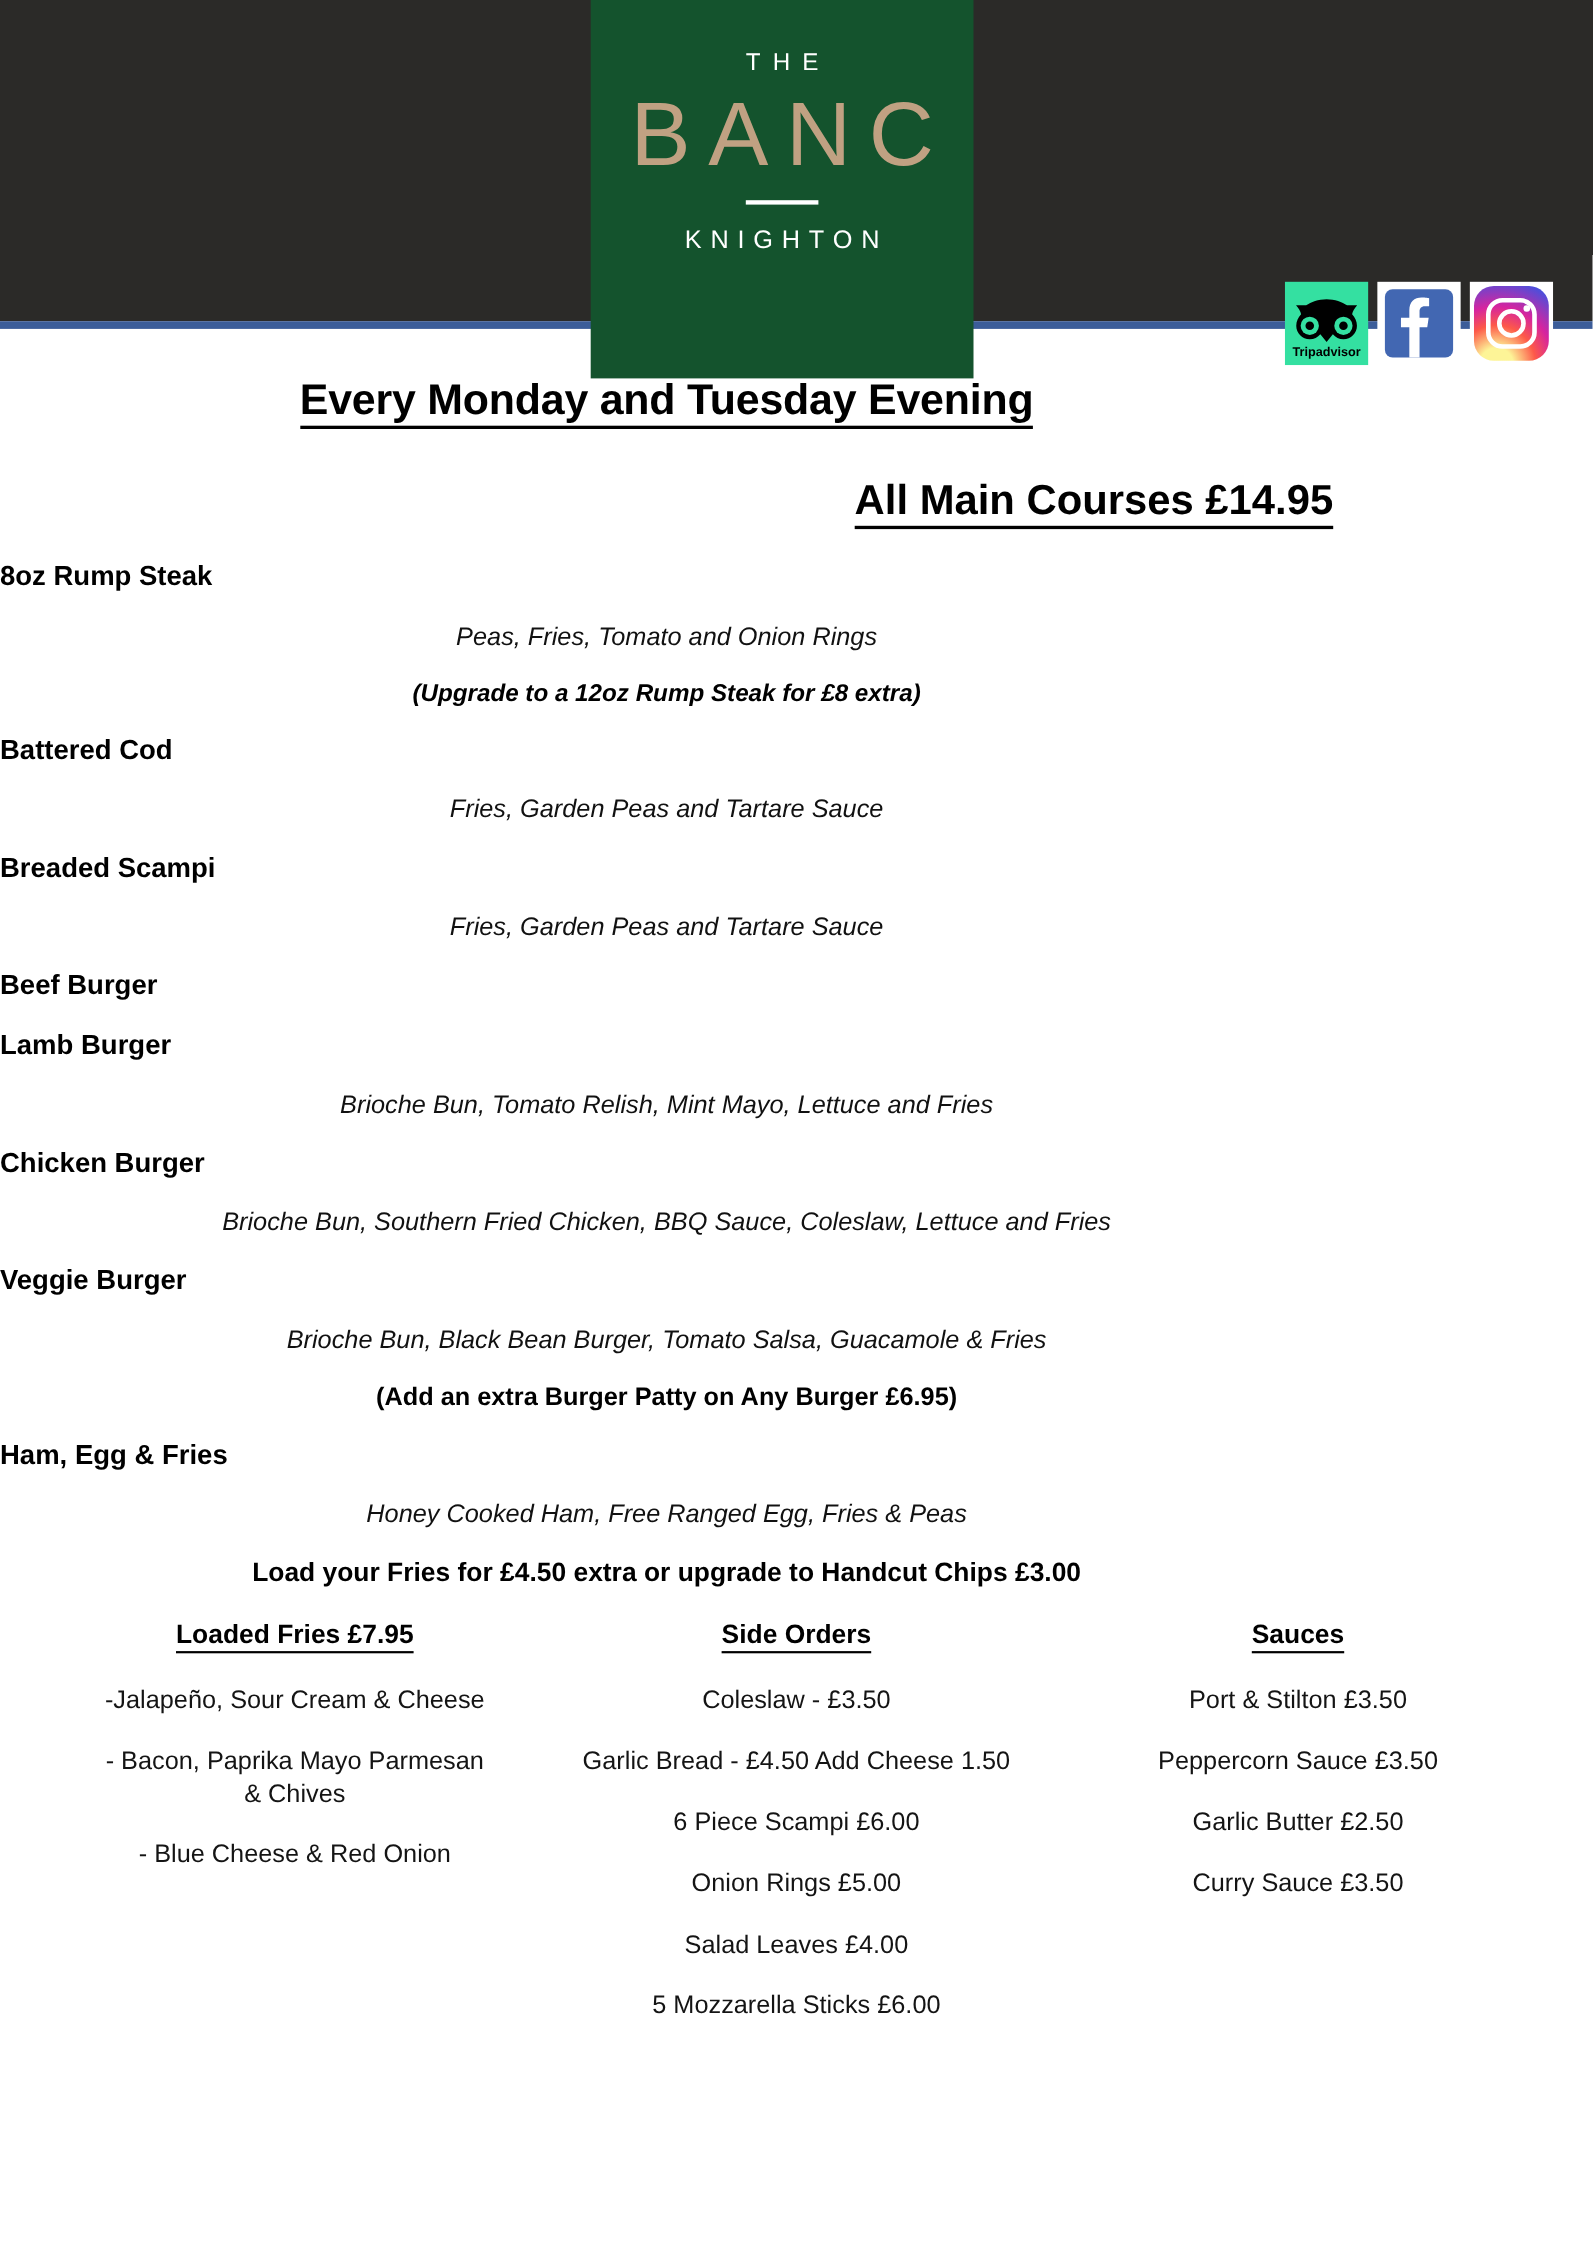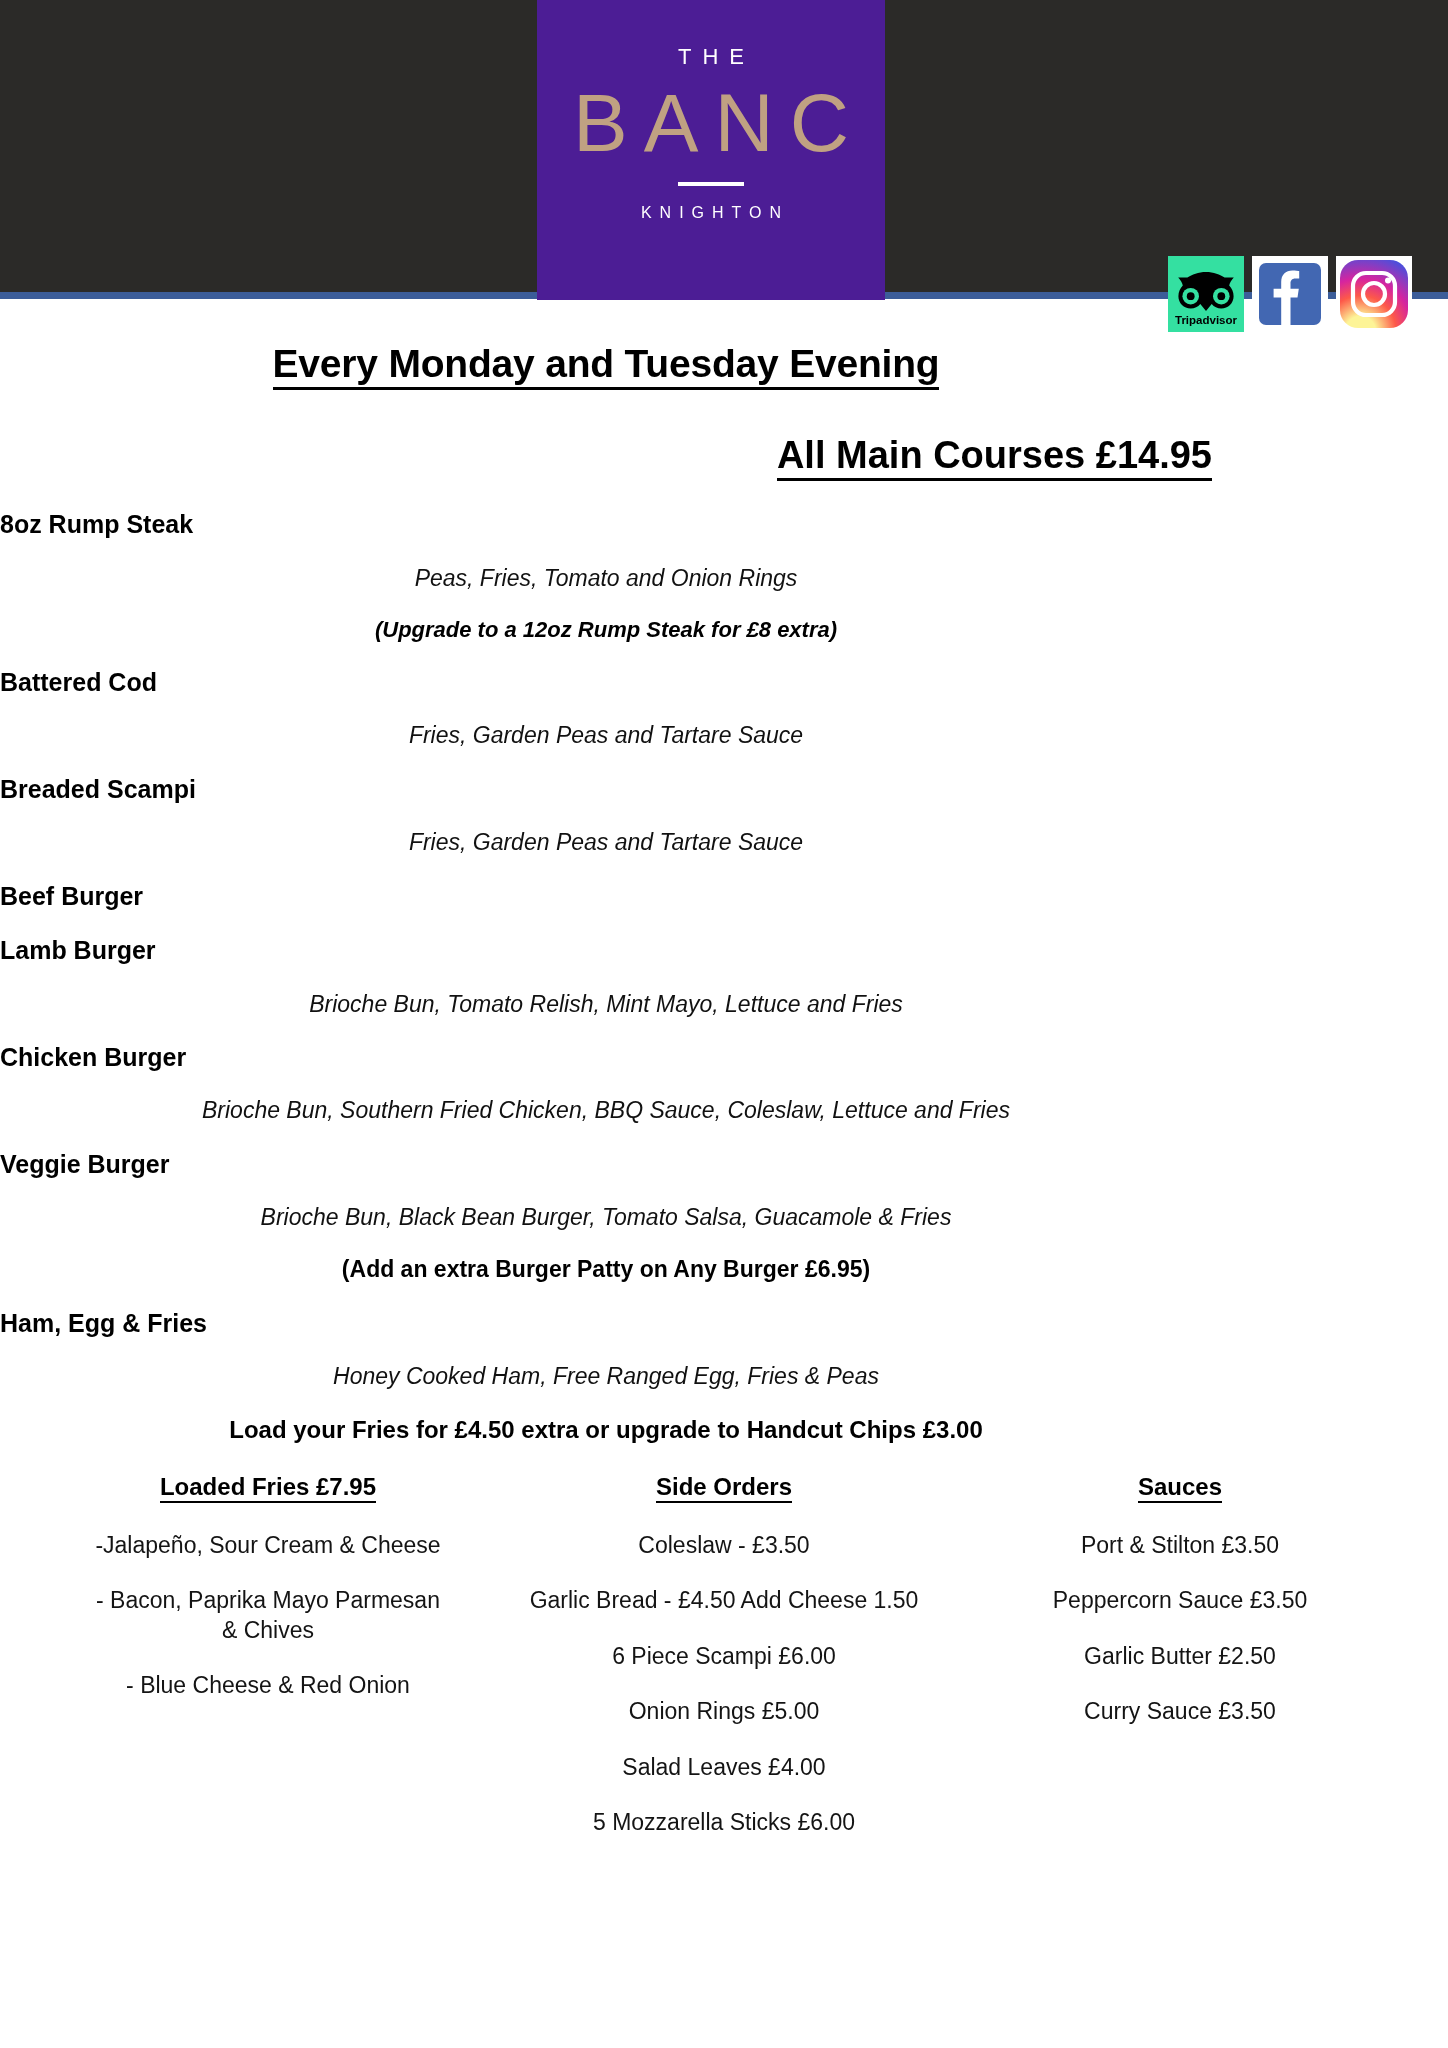--- a/index.html
+++ b/index.html
@@ -32,22 +32,22 @@
     top: 292px; left: 0;
     width: 1448px;
     height: 7px;
     background: #3c5d99;
   }
   .logo-panel {
     position: absolute;
     top: 0;
     left: 537px;
     width: 348px;
-    height: 300px;
-    background: #4c1d95;
+    height: 344px;
+    background: #14532d;
     z-index: 3;
   }
   .logo-inner {
     position: absolute;
     top: 44px;
     left: 0;
     width: 348px;
     text-align: center;
   }
   .logo-the {
@@ -69,21 +69,21 @@
     font-family: "Liberation Sans", sans-serif;
   }
   .logo-rule {
     width: 66px;
     height: 4px;
     background: #ffffff;
     margin: 16px auto 0 auto;
   }
   .logo-knighton {
     color: #ffffff;
-    font-size: 16px;
+    font-size: 23px;
     letter-spacing: 8px;
     font-weight: 400;
     text-indent: 8px;
     margin-top: 18px;
     font-family: "Liberation Sans", sans-serif;
   }
 
   
   .social-row {
     position: absolute;

